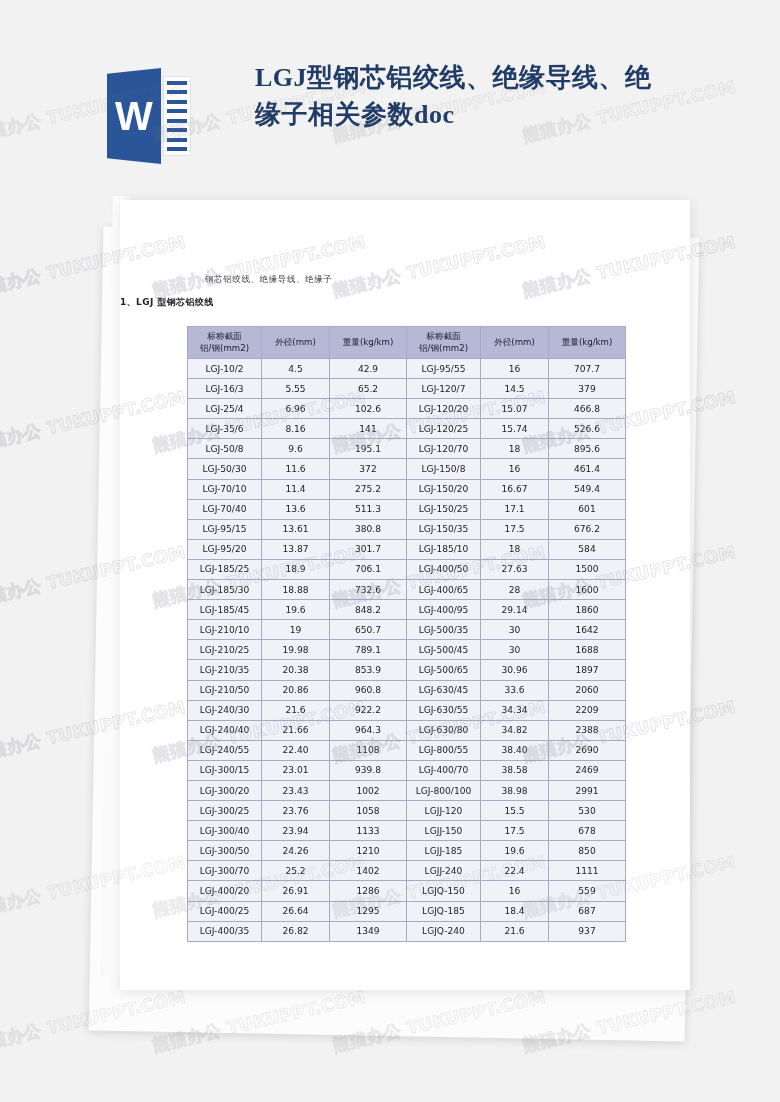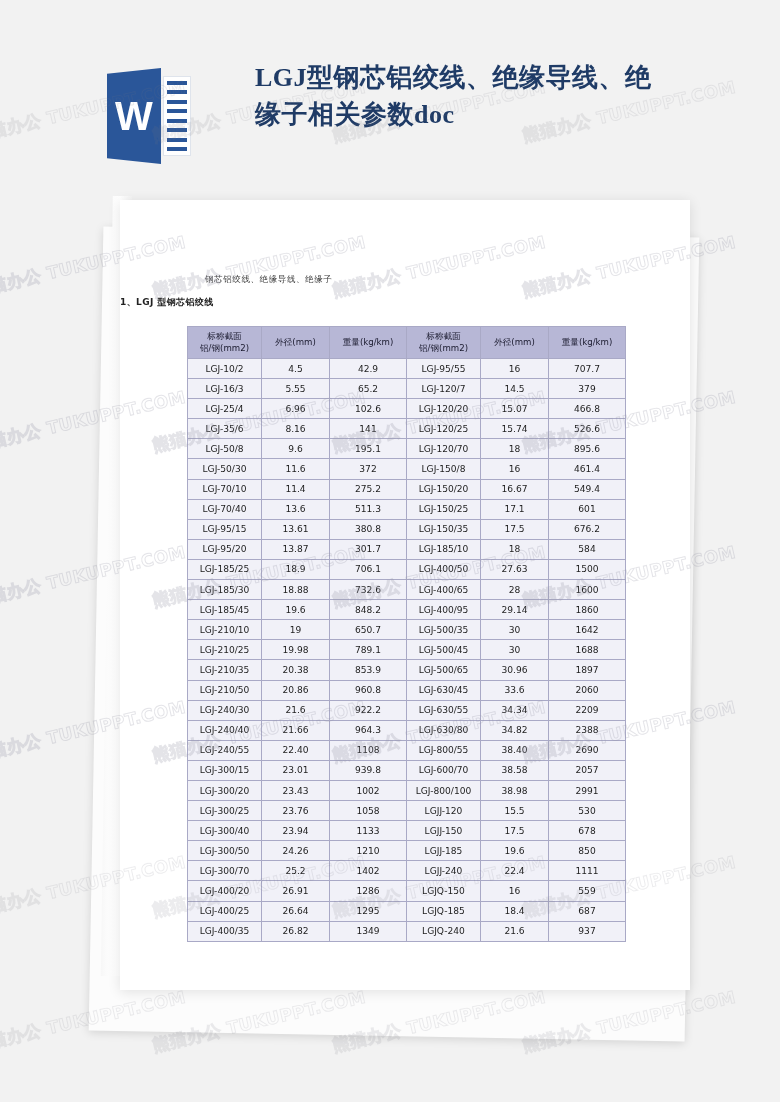--- a/index.html
+++ b/index.html
@@ -332,23 +332,23 @@
           <td>22.40</td>
           <td>1108</td>
           <td>LGJ-800/55</td>
           <td>38.40</td>
           <td>2690</td>
         </tr>
         <tr>
           <td>LGJ-300/15</td>
           <td>23.01</td>
           <td>939.8</td>
-          <td>LGJ-600/70</td>
+          <td>LGJ-400/70</td>
           <td>38.58</td>
-          <td>2057</td>
+          <td>2469</td>
         </tr>
         <tr>
           <td>LGJ-300/20</td>
           <td>23.43</td>
           <td>1002</td>
           <td>LGJ-800/100</td>
           <td>38.98</td>
           <td>2991</td>
         </tr>
         <tr>

